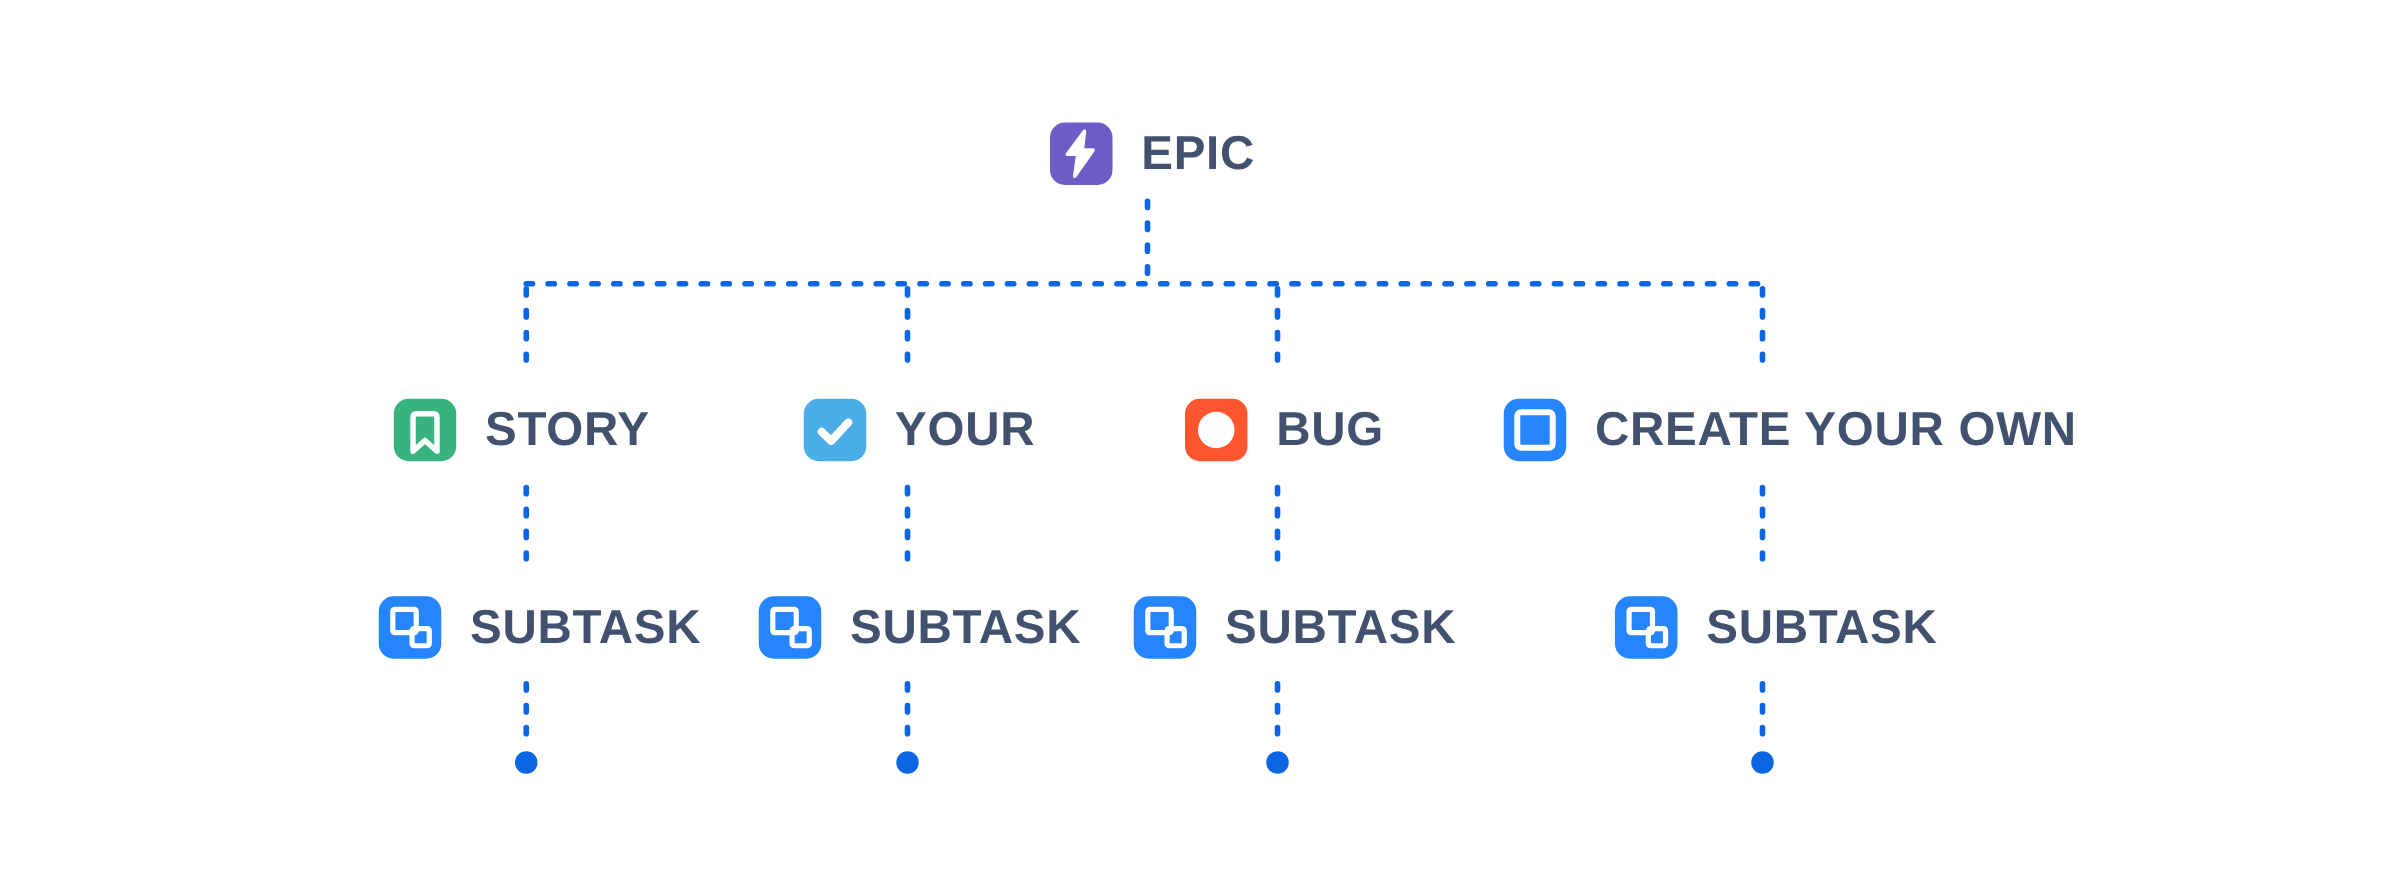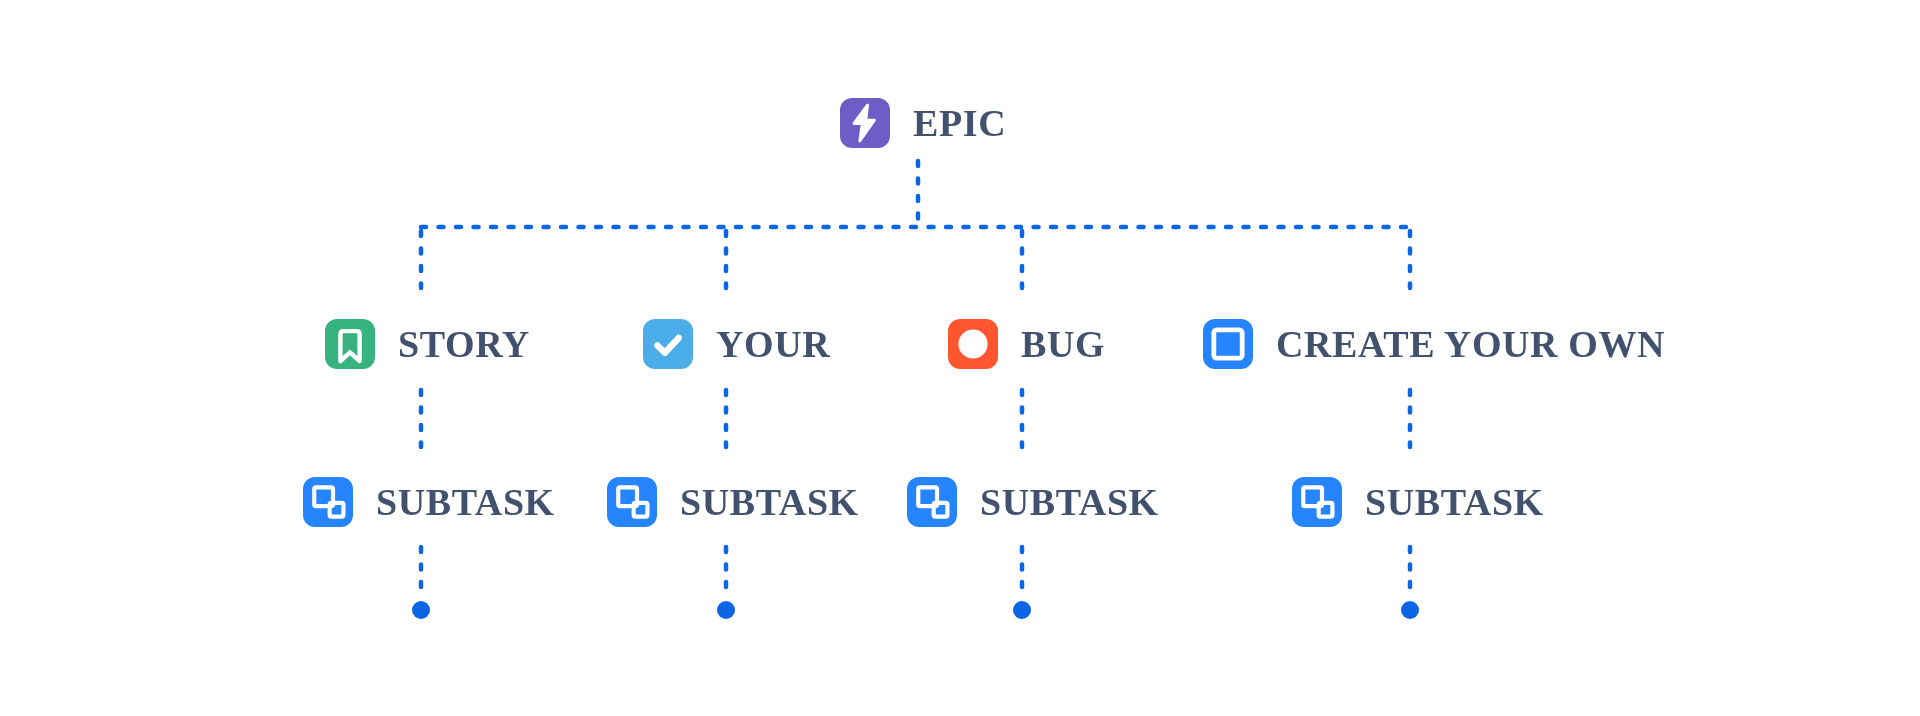--- a/index.html
+++ b/index.html
@@ -2,21 +2,21 @@
 <html><head>
 <meta charset="utf-8">
 <style>
   * { margin: 0; padding: 0; box-sizing: border-box; }
   html, body { width: 1920px; height: 716px; background: #ffffff; overflow: hidden; }
   .canvas {
     position: relative;
     width: 1920px;
     height: 716px;
     background: #ffffff;
-    font-family: Liberation Serif, serif;
+    font-family: Liberation Sans, sans-serif;
   }
   .connectors { position: absolute; left: 0; top: 0; }
   .dash {
     stroke: #0C66E4;
     stroke-width: 4.5;
     fill: none;
     stroke-dasharray: 5 12.5;
     stroke-linecap: round;
   }
   .end-dot { fill: #0C66E4; }
@@ -67,21 +67,21 @@
 
   <div class="node" style="left:840px; top:98px;">
     <div class="icon" style="background-color: rgb(110, 93, 198);">
       <svg viewBox="0 0 24 24">
         <path d="M13.2 3.4 L6.7 12.2 h4 L9.5 20.6 l7-10 h-4.1 z" fill="#fff" stroke="#fff" stroke-width="1.4" stroke-linejoin="round"></path>
       </svg>
     </div>
     <div class="label">EPIC</div>
   </div>
 
-  <div class="node" style="left:325px; top:319px;">
+  <div class="node" style="left:315px; top:319px;">
     <div class="icon" style="background-color: rgb(54, 179, 126);">
       <svg viewBox="0 0 24 24">
         <path d="M7.4 20.2 V7.2 q0-1.4 1.4-1.4 h6.4 q1.4 0 1.4 1.4 v13 l-4.6-4.2 -4.6 4.2 z" fill="none" stroke="#fff" stroke-width="2.1" stroke-linejoin="round" stroke-linecap="round"></path>
       </svg>
     </div>
     <div class="label">STORY</div>
   </div>
 
   <div class="node" style="left:643px; top:319px;">
     <div class="icon" style="background-color: rgb(75, 173, 232);">

